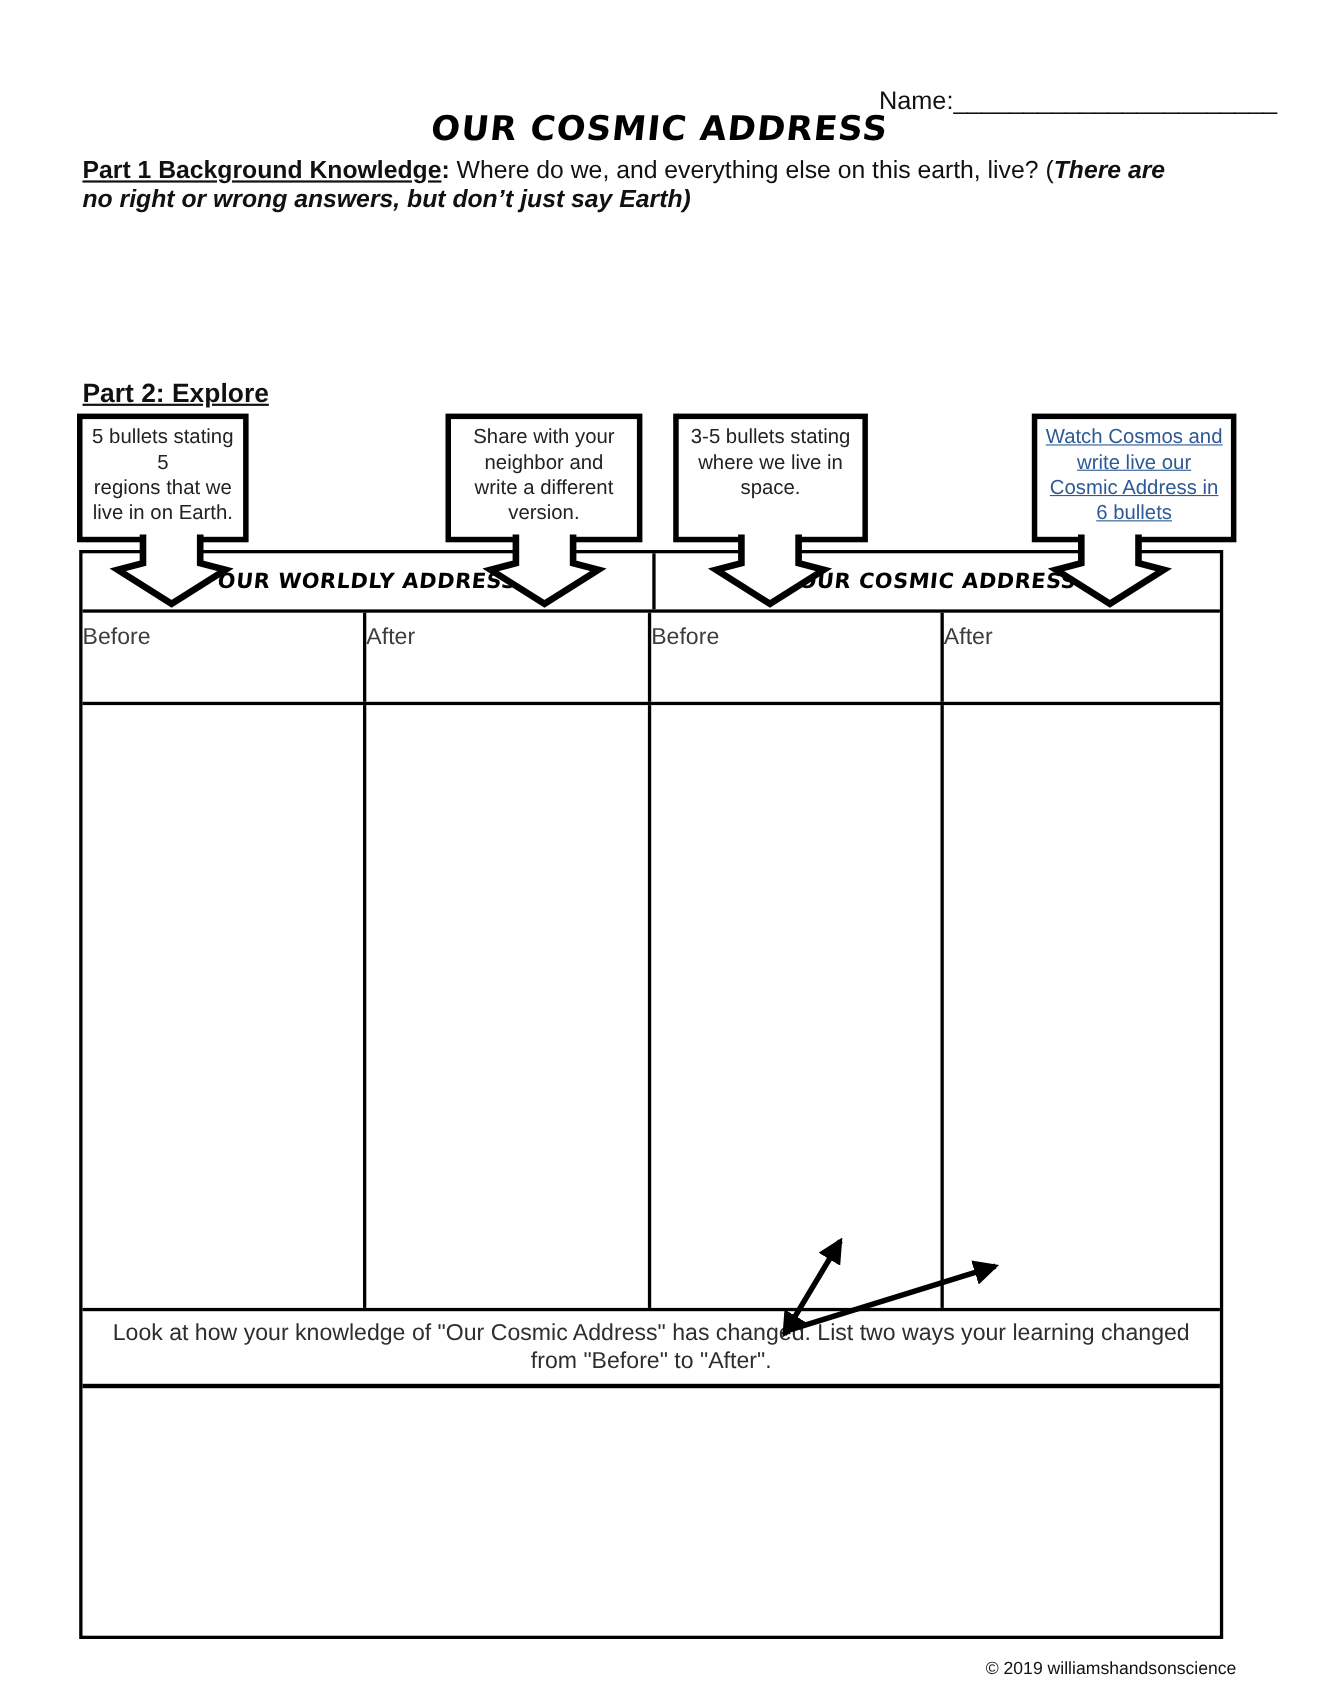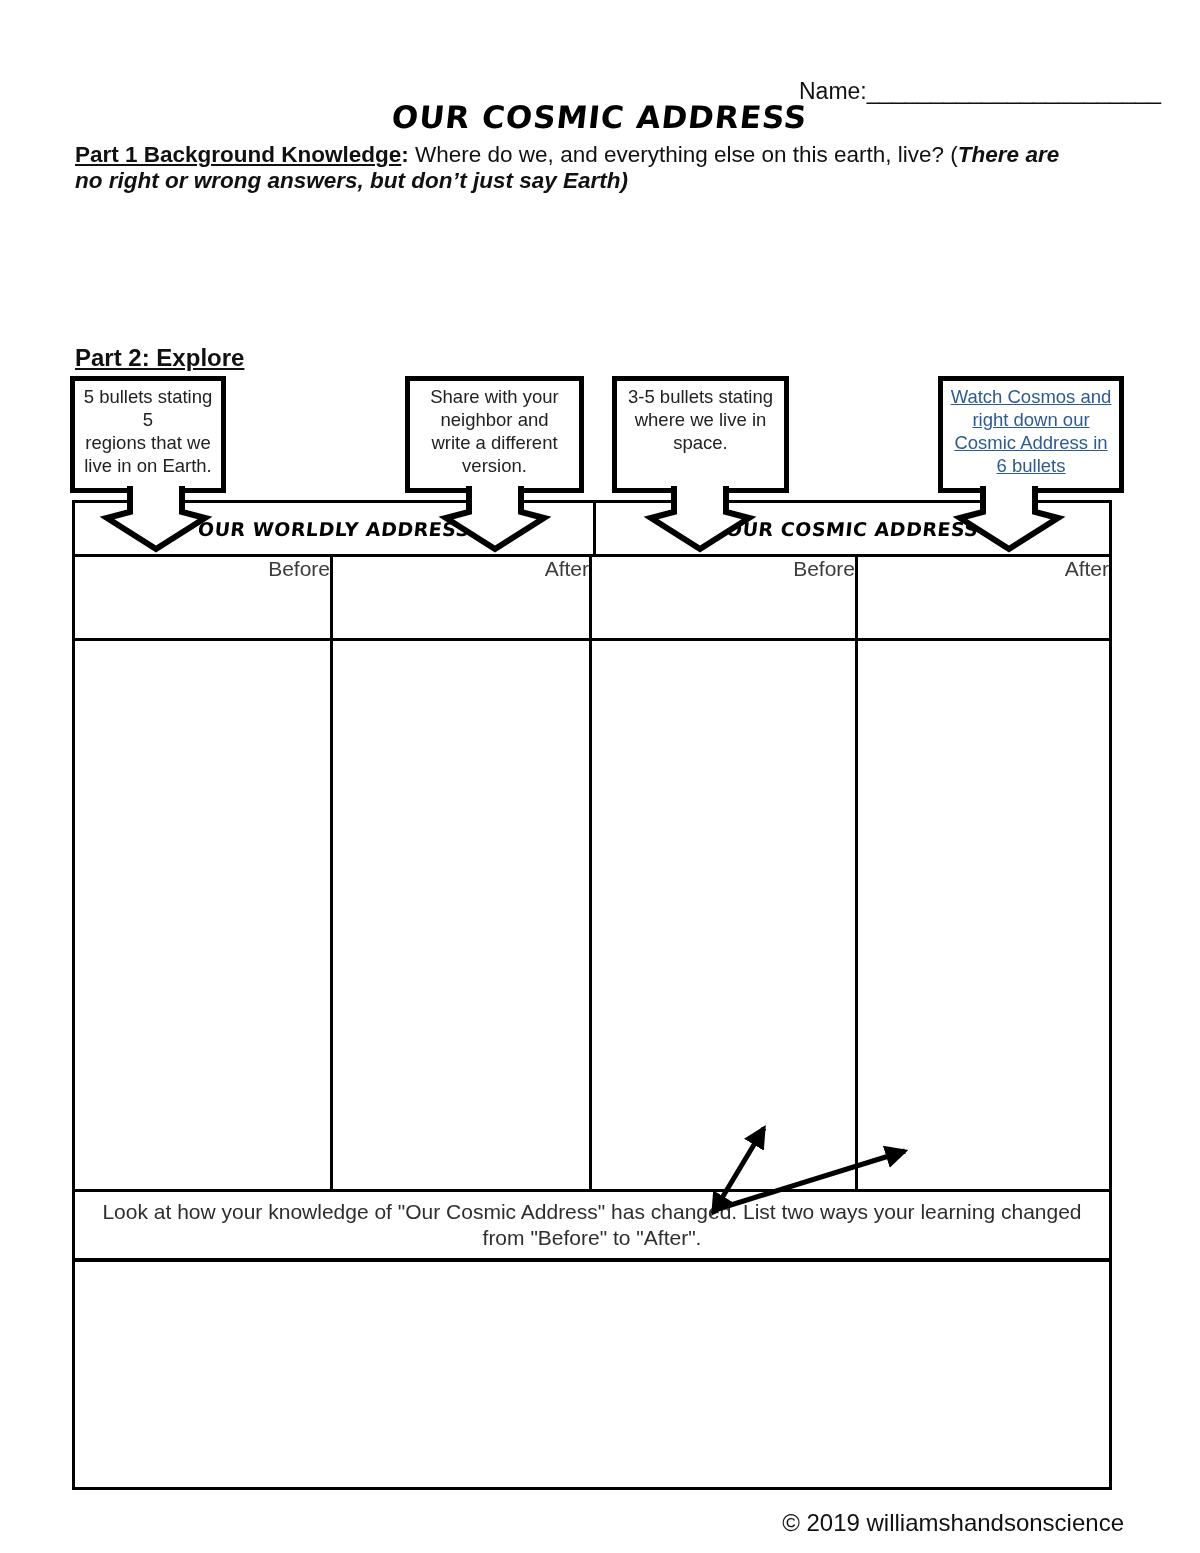--- a/index.html
+++ b/index.html
@@ -50,32 +50,32 @@
   .band-left { width:521px; border-right:3px solid #000; }
   .band-right { flex:1; }
 
   .header-row { height:84px; border-top:3px solid #000; }
   .body-row   { height:551px; border-top:3px solid #000; }
   .col { height:100%; }
   .col-1 { width:258px; border-right:3px solid #000; }
   .col-2 { width:259px; border-right:3px solid #000; }
   .col-3 { width:266px; border-right:3px solid #000; }
   .col-4 { flex:1; }
-  .header-row .col { padding-top:0; text-align:right; font-size:21px; color:#3c3c3c; }
+  .header-row .col { padding-top:10px; text-align:left; font-size:21px; color:#3c3c3c; }
 
   .reflect-row {
     height:69px; border-top:3px solid #000;
     display:flex; align-items:center; justify-content:center;
     text-align:center; font-size:21px; line-height:26px; color:#2e2e2e; padding:0 14px;
   }
   .reflect-row .line { display:block; }
   .bottom-row { height:229px; border-top:4px solid #000; }
 
   
-  .copyright { position:absolute; top:1509px; right:76px; font-size:24px; color:#111; }
+  .copyright { position:absolute; top:1509px; right:76px; font-size:16px; color:#111; }
 
   
   .overlay { position:absolute; left:0; top:0; width:1200px; height:1553px; pointer-events:none; }
   .block-arrow { fill:#ffffff; stroke:#000; stroke-width:6; stroke-linejoin:miter; }
   .hand-arrow { stroke:#000; stroke-width:5; fill:none; }
 </style>
 </head>
 <body>
 
 <div class="page">
@@ -101,21 +101,21 @@
     <span class="line">write a different</span>
     <span class="line">version.</span>
   </div>
   <div class="callout c3">
     <span class="line">3-5 bullets stating</span>
     <span class="line">where we live in</span>
     <span class="line">space.</span>
   </div>
   <div class="callout c4">
     <span class="line">Watch Cosmos and</span>
-    <span class="line">right down our</span>
+    <span class="line">write live our</span>
     <span class="line">Cosmic Address in</span>
     <span class="line">6 bullets</span>
   </div>
 
   <div class="sheet">
     <div class="row band-row">
       <div class="band-cell band-left">
         <span>OUR WORLDLY ADDRESS</span>
       </div>
       <div class="band-cell band-right">

